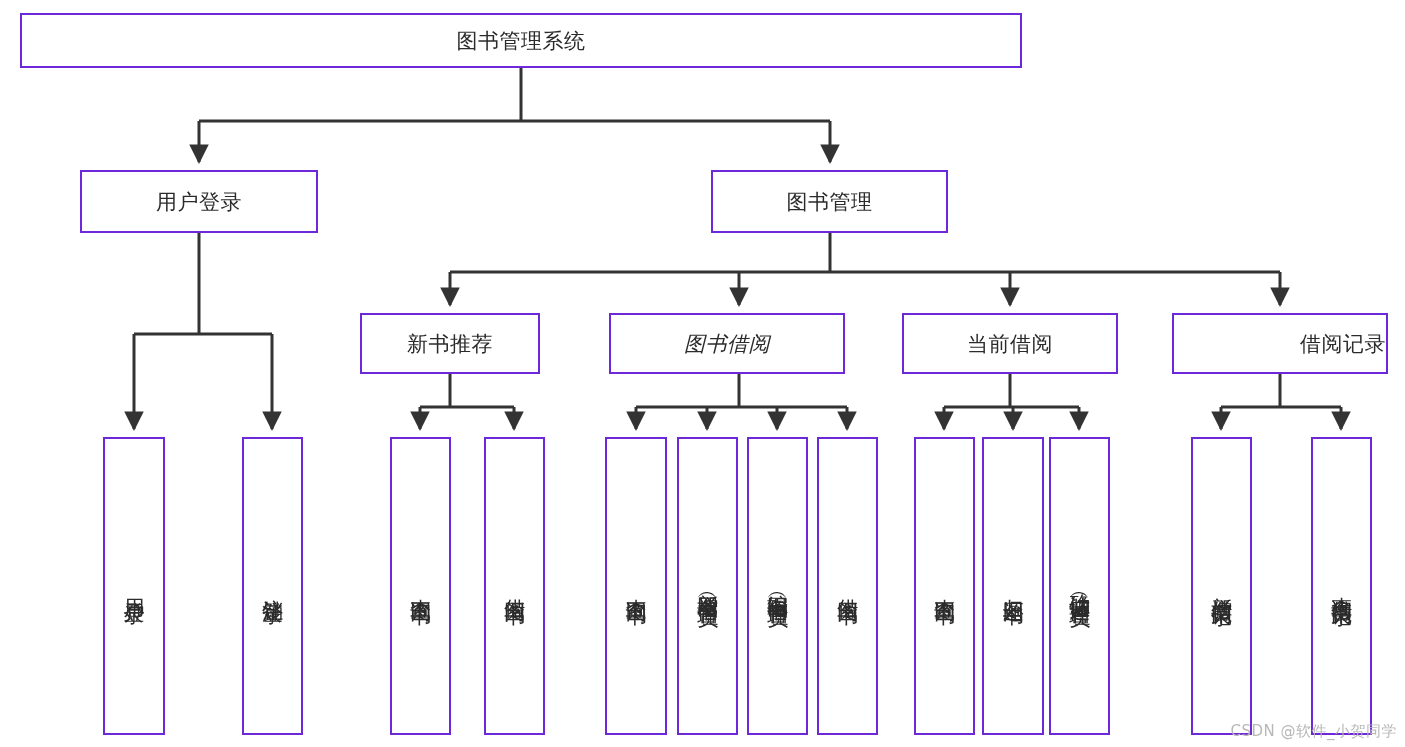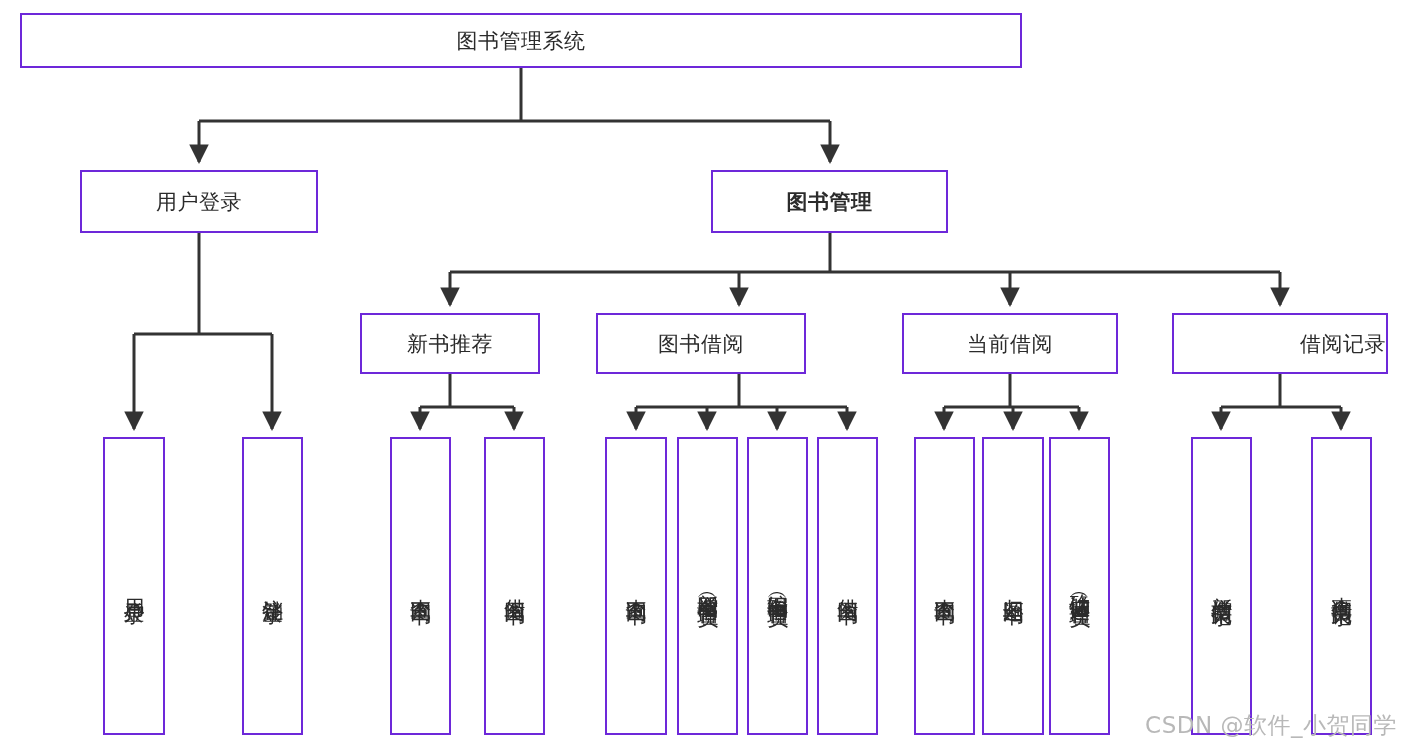--- a/index.html
+++ b/index.html
@@ -54,21 +54,21 @@
     white-space: nowrap;
     letter-spacing: 2px;
   }
   .node .htext {
     white-space: nowrap;
   }
   #watermark {
     position: absolute;
     right: 8px;
     bottom: 6px;
-    font-size: 23px;
+    font-size: 15px;
     color: #b8b8b8;
     letter-spacing: 0.5px;
     white-space: nowrap;
   }
 </style>
 </head>
 <body>
 
 <div id="canvas">
 
@@ -122,28 +122,28 @@
     </g>
   </svg>
 
   <div class="node horiz" style="left:20px; top:13px; width:1002px; height:55px;">
     <span class="htext">图书管理系统</span>
   </div>
 
   <div class="node horiz" style="left:80px; top:170px; width:238px; height:63px;">
     <span class="htext">用户登录</span>
   </div>
-  <div class="node horiz" style="left:711px; top:170px; width:237px; height:63px;font-weight:bold;">
+  <div class="node horiz" style="left:711px; top:170px; width:237px; height:63px;">
     <span class="htext">图书管理</span>
   </div>
 
   <div class="node horiz" style="left:360px; top:313px; width:180px; height:61px;">
     <span class="htext">新书推荐</span>
   </div>
-  <div class="node horiz" style="left:596px; top:313px; width:210px; height:61px;">
+  <div class="node horiz" style="left:609px; top:313px; width:236px; height:61px;font-style:italic;">
     <span class="htext">图书借阅</span>
   </div>
   <div class="node horiz" style="left:902px; top:313px; width:216px; height:61px;">
     <span class="htext">当前借阅</span>
   </div>
   <div class="node horiz" style="left:1172px; top:313px; width:216px; height:61px;justify-content:flex-end;">
     <span class="htext">借阅记录</span>
   </div>
 
   <div class="node vert" style="left:103px; top:437px; width:62px; height:298px;">

